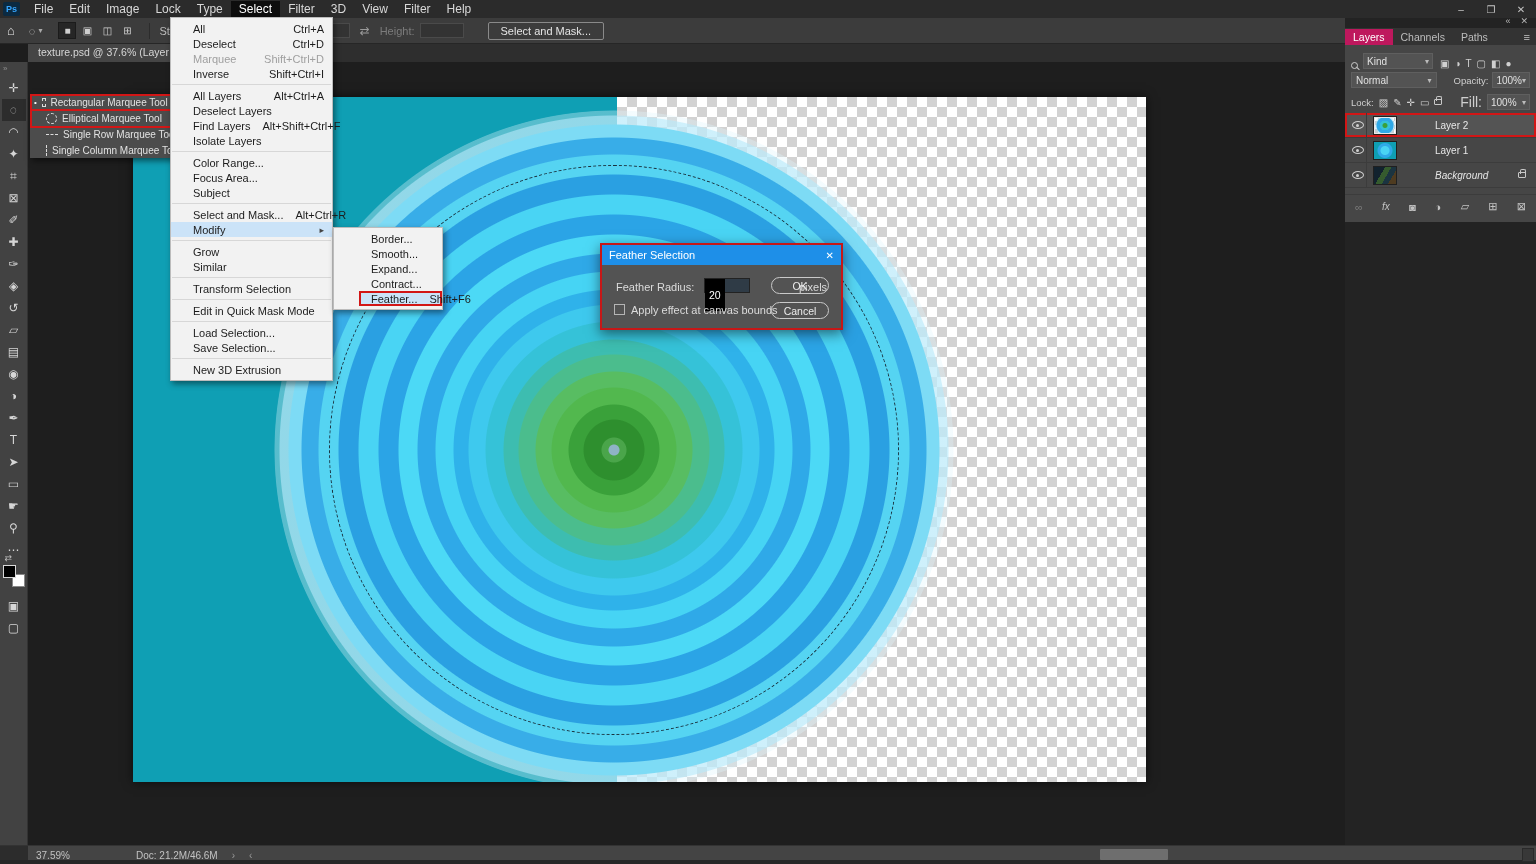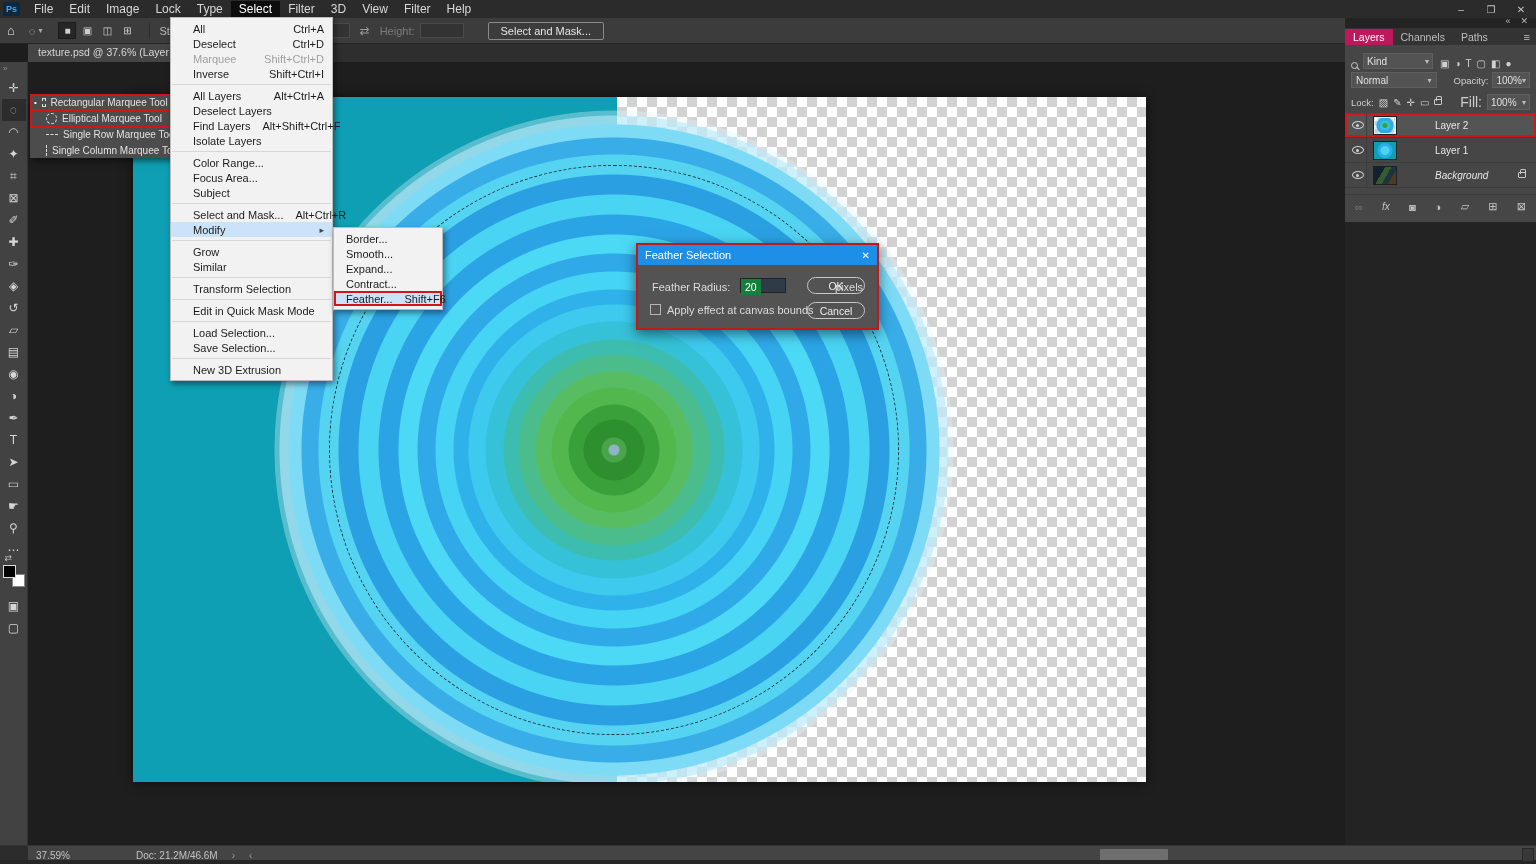--- a/index.html
+++ b/index.html
@@ -69,42 +69,42 @@
   .select-menu { left:170px; top:17px; width:163px; background:#f2f2f2; border:1px solid #bcbcbc;
     box-shadow:2px 3px 6px rgba(0,0,0,.45); padding:3px 0; z-index:50; font-size:11px; color:#1c1c1c; }
   .m-sep { border-top:1px solid #d7d7d7; margin:3px 1px; }
   .m-item { height:15px; display:flex; align-items:center; padding:0 8px 0 22px; white-space:nowrap; }
   .m-item .sc { margin-left:auto; padding-left:12px; }
   .m-item.disabled { color:#9f9f9f; }
   .m-item.hl { background:#cbe3f8; }
   .m-item .arrow { margin-left:auto; font-size:9px; color:#444; }
   .submenu { left:333px; top:227px; width:110px; background:#f2f2f2; border:1px solid #bcbcbc;
     box-shadow:2px 3px 6px rgba(0,0,0,.45); padding:3px 0; z-index:51; font-size:11px; color:#1c1c1c; }
-  .submenu .m-item { padding-left:12px; }
+  .submenu .m-item { padding-left:12px;margin-left:25px; }
   .m-item.red { box-shadow:inset 0 0 0 2px #d21616; background:#cbe3f8; }
 
   
   .flyout { left:30px; top:94px; width:157px; background:#4c4c4c; box-shadow:2px 3px 6px rgba(0,0,0,.5); z-index:45; }
   .fly-row { height:16px; display:flex; align-items:center; padding:0 6px 0 4px; color:#e2e2e2; font-size:10px; gap:5px; white-space:nowrap; }
   .fly-bullet { width:7px; color:#fff; font-size:8px; }
   .fly-sc { margin-left:auto; color:#cfcfcf; }
   .ic-rect { width:12px; height:9px; border:1px dashed #ddd; }
   .ic-ellipse { width:11px; height:11px; border:1px dashed #ddd; border-radius:50%; }
   .ic-row3 { width:12px; border-top:1px dashed #ddd; height:0; }
   .ic-col3 { height:11px; border-left:1px dashed #ddd; width:0; }
   .fly-red { position:absolute; left:0; width:157px; border:2px solid #d21616; pointer-events:none; }
 
   
-  .dialog { left:636px; top:243px; width:243px; height:87px; background:#535353; border:2px solid #c61717;
+  .dialog { left:600px; top:243px; width:243px; height:87px; background:#535353; border:2px solid #c61717;
     box-shadow:0 4px 12px rgba(0,0,0,.5); z-index:60; }
   .dlg-title { height:20px; background:#1e8fe8; color:#fff; font-size:11px; display:flex; align-items:center; padding:0 7px; }
   .dlg-close { margin-left:auto; font-size:10px; color:#fff; }
   .dlg-label { position:absolute; color:#dcdcdc; font-size:11px; }
   .dlg-input { position:absolute; left:102px; top:33px; width:46px; height:15px; background:#2f3b46; border:1px solid #222; display:flex; }
-  .dlg-input span { background:#15803d; color:#fff; font-size:10.5px; padding:8px 4px; display:flex; align-items:center; }
+  .dlg-input span { background:#000000; color:#fff; font-size:10.5px; padding:16px 4px; display:flex; align-items:center; }
   .dlg-btn { position:absolute; right:12px; width:58px; height:17px; border:1px solid #c9c9c9; border-radius:9px;
     color:#ececec; font-size:10.5px; display:flex; align-items:center; justify-content:center; background:transparent; }
   .dlg-check { position:absolute; left:12px; top:59px; width:11px; height:11px; border:1px solid #b5b5b5; background:#535353; }
 
   
   .dock { left:1345px; top:14px; width:191px; height:831px; background:#232323; z-index:20; }
   .dock-head { height:14px; display:flex; justify-content:flex-end; align-items:center; gap:10px; padding:0 8px; color:#b5b5b5; font-size:9px; }
   .layers-panel { position:absolute; left:0; top:14px; width:191px; height:194px; background:#464646; }
   .lp-tabs { height:17px; background:#333; display:flex; align-items:flex-end; }
   .lp-tab { font-size:10.5px; color:#bdbdbd; padding:2px 8px; }

